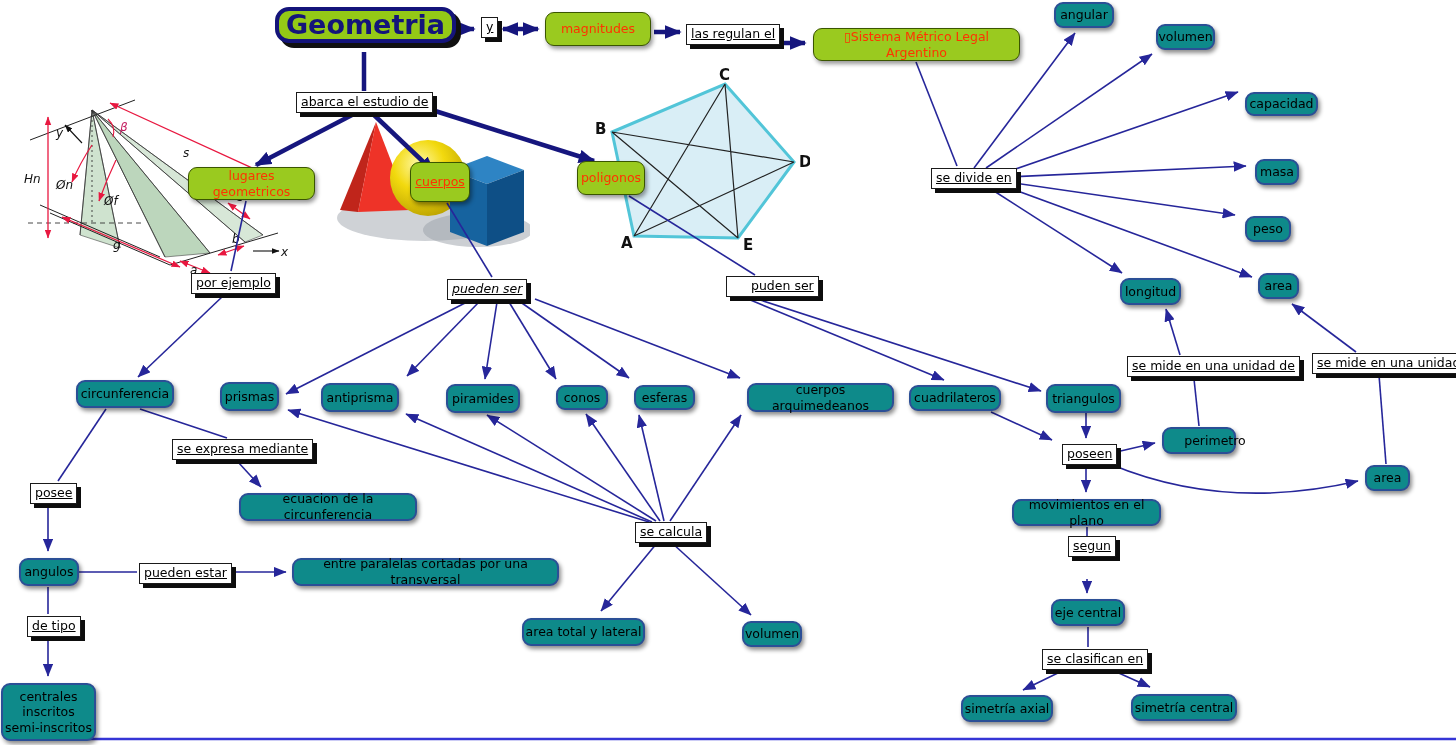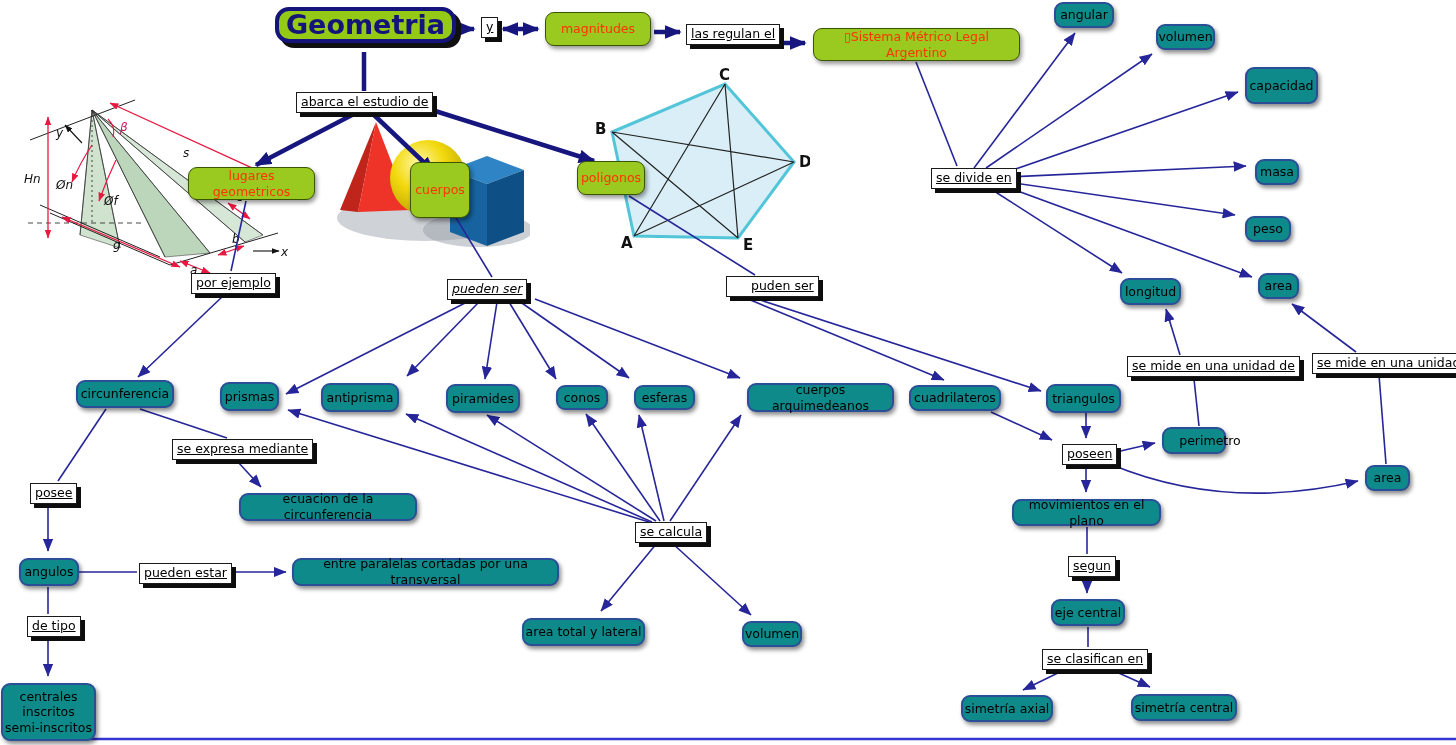--- a/index.html
+++ b/index.html
@@ -179,39 +179,39 @@
       <path d="M1064 670 L1023 690" class="edge" marker-end="url(#ah)"></path>
       <path d="M1112 670 L1150 687" class="edge" marker-end="url(#ah)"></path>
       <path d="M75 739 L1456 739" class="edge rule"></path>
     </svg>
 
   <div id="nodes-layer">
       <div class="node title" style="left: 275px; top: 7px; width: 181px; height: 36px;">Geometria</div>
       <div class="node green" style="left: 545px; top: 12px; width: 106px; height: 34px;">magnitudes</div>
       <div class="node green" style="left: 813px; top: 28px; width: 207px; height: 33px;">▯Sistema Métrico Legal Argentino</div>
       <div class="node green" style="left: 188px; top: 167px; width: 127px; height: 33px;">lugares geometricos</div>
-      <div class="node green" style="left: 410px; top: 162px; width: 60px; height: 56px;">cuerpos</div>
+      <div class="node green" style="left: 410px; top: 162px; width: 60px; height: 40px; text-decoration: underline;">cuerpos</div>
       <div class="node green" style="left: 577px; top: 161px; width: 68px; height: 34px;">poligonos</div>
       <div class="node teal" style="left: 1054px; top: 2px; width: 60px; height: 26px;">angular</div>
       <div class="node teal" style="left: 1156px; top: 24px; width: 59px; height: 26px;">volumen</div>
-      <div class="node teal" style="left: 1245px; top: 67px; width: 73px; height: 37px;">capacidad</div>
+      <div class="node teal" style="left: 1245px; top: 92px; width: 73px; height: 24px;">capacidad</div>
       <div class="node teal" style="left: 1255px; top: 159px; width: 44px; height: 26px;">masa</div>
       <div class="node teal" style="left: 1245px; top: 216px; width: 46px; height: 26px;">peso</div>
       <div class="node teal" style="left: 1258px; top: 273px; width: 41px; height: 26px;">area</div>
       <div class="node teal" style="left: 1120px; top: 278px; width: 61px; height: 27px;">longitud</div>
       <div class="node teal" style="left: 76px; top: 380px; width: 98px; height: 28px;">circunferencia</div>
       <div class="node teal" style="left: 220px; top: 382px; width: 59px; height: 29px;">prismas</div>
       <div class="node teal" style="left: 321px; top: 383px; width: 78px; height: 29px;">antiprisma</div>
       <div class="node teal" style="left: 446px; top: 384px; width: 74px; height: 29px;">piramides</div>
       <div class="node teal" style="left: 556px; top: 385px; width: 52px; height: 25px;">conos</div>
       <div class="node teal" style="left: 634px; top: 385px; width: 61px; height: 25px;">esferas</div>
       <div class="node teal" style="left: 747px; top: 383px; width: 147px; height: 29px;">cuerpos arquimedeanos</div>
       <div class="node teal" style="left: 909px; top: 385px; width: 92px; height: 26px;">cuadrilateros</div>
       <div class="node teal" style="left: 1046px; top: 384px; width: 75px; height: 29px;">triangulos</div>
-      <div class="node teal" style="left: 1162px; top: 427px; width: 64px; height: 27px; padding-left: 32px;">perimetro</div>
+      <div class="node teal" style="left: 1162px; top: 427px; width: 74px; height: 27px; padding-left: 32px;">perimetro</div>
       <div class="node teal" style="left: 1365px; top: 465px; width: 45px; height: 26px;">area</div>
       <div class="node teal" style="left: 239px; top: 493px; width: 178px; height: 28px;">ecuacion de la circunferencia</div>
       <div class="node teal" style="left: 19px; top: 558px; width: 60px; height: 28px;">angulos</div>
       <div class="node teal" style="left: 292px; top: 558px; width: 267px; height: 28px;">entre paralelas cortadas por una transversal</div>
       <div class="node teal" style="left: 522px; top: 618px; width: 123px; height: 28px;">area total y lateral</div>
       <div class="node teal" style="left: 742px; top: 621px; width: 60px; height: 26px;">volumen</div>
       <div class="node teal" style="left: 1012px; top: 499px; width: 149px; height: 27px;">movimientos en el plano</div>
       <div class="node teal" style="left: 1051px; top: 599px; width: 74px; height: 27px;">eje central</div>
       <div class="node teal" style="left: 961px; top: 695px; width: 92px; height: 27px;">simetría axial</div>
       <div class="node teal" style="left: 1131px; top: 694px; width: 106px; height: 27px;">simetría central</div>
@@ -228,16 +228,16 @@
       <div class="lbl" style="left: 726px; top: 276px; padding-left: 24px;">puden ser</div>
       <div class="lbl" style="left: 931px; top: 168px;">se divide en</div>
       <div class="lbl" style="left: 1127px; top: 356px;">se mide en una unidad de</div>
       <div class="lbl" style="left: 1312px; top: 353px;">se mide en una unidad de</div>
       <div class="lbl" style="left: 172px; top: 439px;">se expresa mediante</div>
       <div class="lbl" style="left: 30px; top: 483px;">posee</div>
       <div class="lbl" style="left: 139px; top: 563px;">pueden estar</div>
       <div class="lbl" style="left: 27px; top: 616px;">de tipo</div>
       <div class="lbl" style="left: 635px; top: 522px;">se calcula</div>
       <div class="lbl" style="left: 1062px; top: 444px;">poseen</div>
-      <div class="lbl" style="left: 1068px; top: 556px;">segun</div>
+      <div class="lbl" style="left: 1068px; top: 536px;">segun</div>
       <div class="lbl" style="left: 1042px; top: 649px;">se clasifican en</div>
     </div>
 </div>
 
 </body></html>

